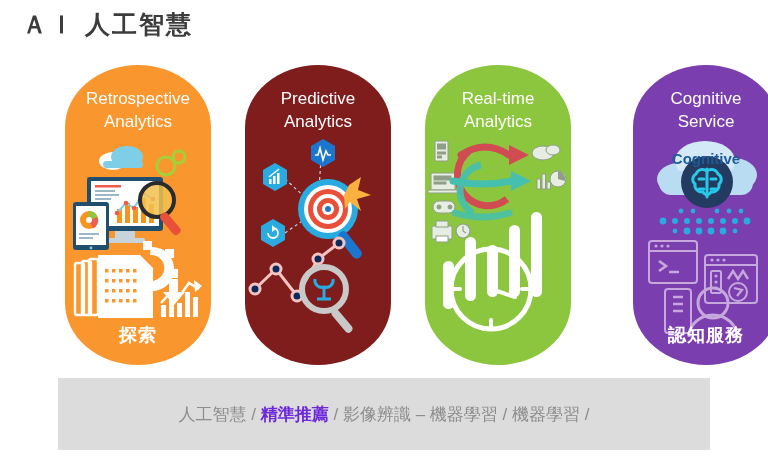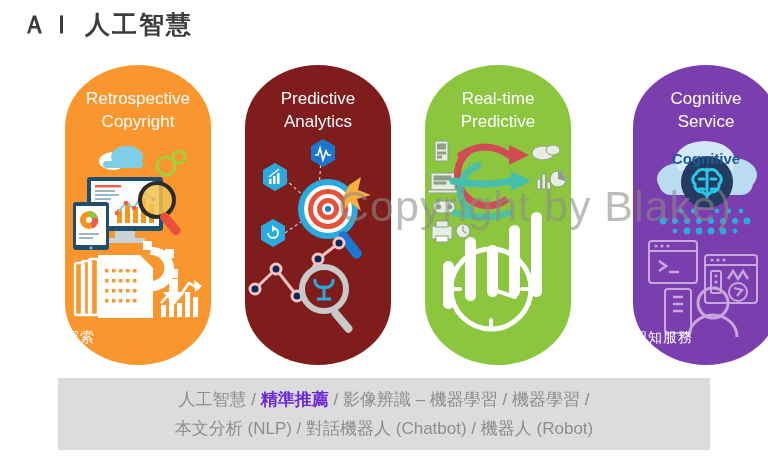--- a/index.html
+++ b/index.html
@@ -30,22 +30,22 @@
   .card-4 { left: 633px; background: #7A3EAE; }
 
   .card-title {
     position: absolute; top: 22px; left: 0; right: 0;
     text-align: center; color: #ffffff;
     font-size: 17px; line-height: 23px; font-weight: 400;
     white-space: pre-line;
   }
   .card-footer {
     position: absolute; bottom: 18px; left: 0; right: 0;
-    text-align: left; color: #ffffff;
-    font-size: 14px; font-weight: 400; letter-spacing: 1px;
+    text-align: center; color: #ffffff;
+    font-size: 18px; font-weight: 700; letter-spacing: 1px;
   }
   .card-art {
     position: absolute; left: 0; right: 0; top: 72px; height: 200px;
   }
   .card-art svg { display: block; width: 146px; height: 200px; }
 
   
   .caption-bar {
     position: absolute; left: 58px; top: 378px;
     width: 652px; height: 72px;
@@ -69,21 +69,21 @@
 </style>
 </head>
 <body>
 
 <div id="root">
 
   <div class="page-title">ＡＩ 人工智慧</div>
 
   <div class="card card-1">
     <div class="card-title">Retrospective
-Copyright</div>
+Analytics</div>
     <div class="card-art">
       <svg viewBox="0 0 146 200" xmlns="http://www.w3.org/2000/svg">
 
         <g>
           <ellipse cx="48" cy="24" rx="14" ry="9" fill="#FFFFFF"></ellipse>
           <ellipse cx="62" cy="20" rx="16" ry="11" fill="#7ECEE8"></ellipse>
           <rect x="38" y="24" width="40" height="7" rx="3.5" fill="#7ECEE8"></rect>
         </g>
 
         <g fill="none" stroke="#A6CE39" stroke-width="3">
@@ -267,21 +267,21 @@
             <line x1="79" y1="150" x2="79" y2="163"></line>
             <line x1="72" y1="162" x2="86" y2="162"></line>
           </g>
         </g>
       </svg>
     </div>
   </div>
 
   <div class="card card-3">
     <div class="card-title">Real-time
-Predictive</div>
+Analytics</div>
     <div class="card-art">
       <svg viewBox="0 0 146 200" xmlns="http://www.w3.org/2000/svg">
 
         <g fill="#E6EDE2" stroke="#8F9E86" stroke-width="1">
           <rect x="10" y="4" width="13" height="20" rx="1.5"></rect>
           <rect x="12.5" y="7" width="8" height="5" fill="#8F9E86"></rect>
           <rect x="12.5" y="15" width="8" height="2" fill="#8F9E86"></rect>
           <rect x="12.5" y="19" width="4" height="2" fill="#8F9E86"></rect>
         </g>
         <g fill="#E6EDE2" stroke="#8F9E86" stroke-width="1">
@@ -449,18 +449,16 @@
       </svg>
     </div>
     <div class="card-cloud-label" style="position:absolute;left:0;right:0;top:85px;text-align:center;color:#1E5B96;font-size:15px;font-weight:600;">Cognitive</div>
     <div class="card-footer">認知服務</div>
   </div>
 
   <div class="caption-bar">
     <div class="caption-line">
       <span>人工智慧 / </span><b>精準推薦</b><span> / </span><span>影像辨識 – 機器學習</span><span> / </span><span>機器學習</span><span> /</span>
     </div>
-    <div class="caption-line">本文分析 (NLP) / 對話機器人 (Chatbot) / 機器人 (Robot)</div>
   </div>
 
-  <div class="watermark">Copyright by Blake)</div>
 
 </div>
 
 </body></html>

